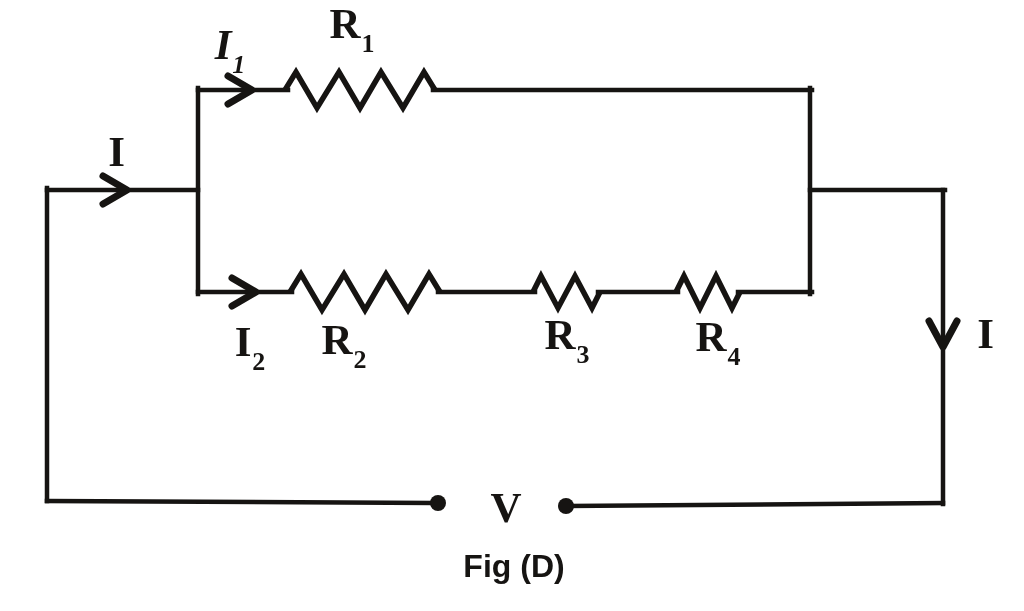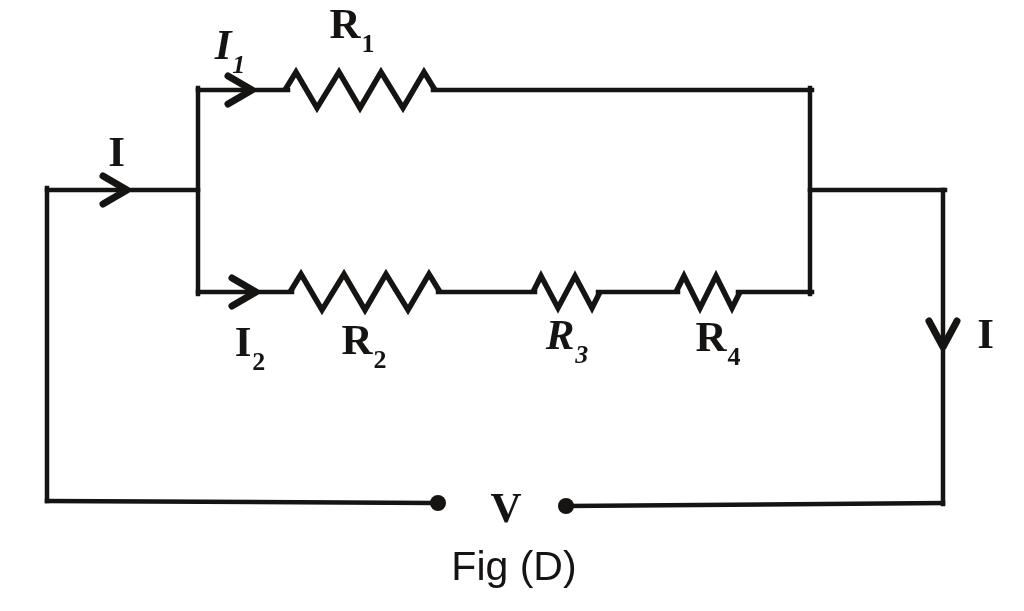--- a/index.html
+++ b/index.html
@@ -33,22 +33,22 @@
   .clabel .sub {
     font-size: 26px;
     position: relative;
     top: 14px;
     margin-left: 1px;
   }
   .caption {
     position: absolute;
     transform: translate(-50%, -50%);
     font-family: "Liberation Sans", sans-serif;
-    font-size: 41px;
-    font-weight: normal;
+    font-size: 32px;
+    font-weight: bold;
     line-height: 1;
     white-space: nowrap;
   }
 </style>
 </head>
 <body style="color: rgb(22, 20, 18); background: rgb(255, 255, 255);">
 
 <div class="stage">
 
   <svg class="circuit-svg" width="1024" height="611" viewBox="0 0 1024 611">
@@ -99,25 +99,25 @@
   </div>
 
   <div class="clabel" style="left:352px; top:23px;">
     <span class="base">R</span><span class="sub">1</span>
   </div>
 
   <div class="clabel" style="left:232px; top:341px;margin-left:18px;">
     <span class="base">I</span><span class="sub">2</span>
   </div>
 
-  <div class="clabel" style="left:364px; top:339px;">
+  <div class="clabel" style="left:344px; top:339px;">
     <span class="base">R</span><span class="sub">2</span>
   </div>
 
-  <div class="clabel" style="left:567px; top:334px;font-style:italic;">
+  <div class="clabel" style="left:567px; top:334px;">
     <span class="base">R</span><span class="sub">3</span>
   </div>
 
   <div class="clabel" style="left:718px; top:336px;">
     <span class="base">R</span><span class="sub">4</span>
   </div>
 
   <div class="clabel" style="left:986px; top:333px;">
     <span class="base">I</span><span class="sub"></span>
   </div>

